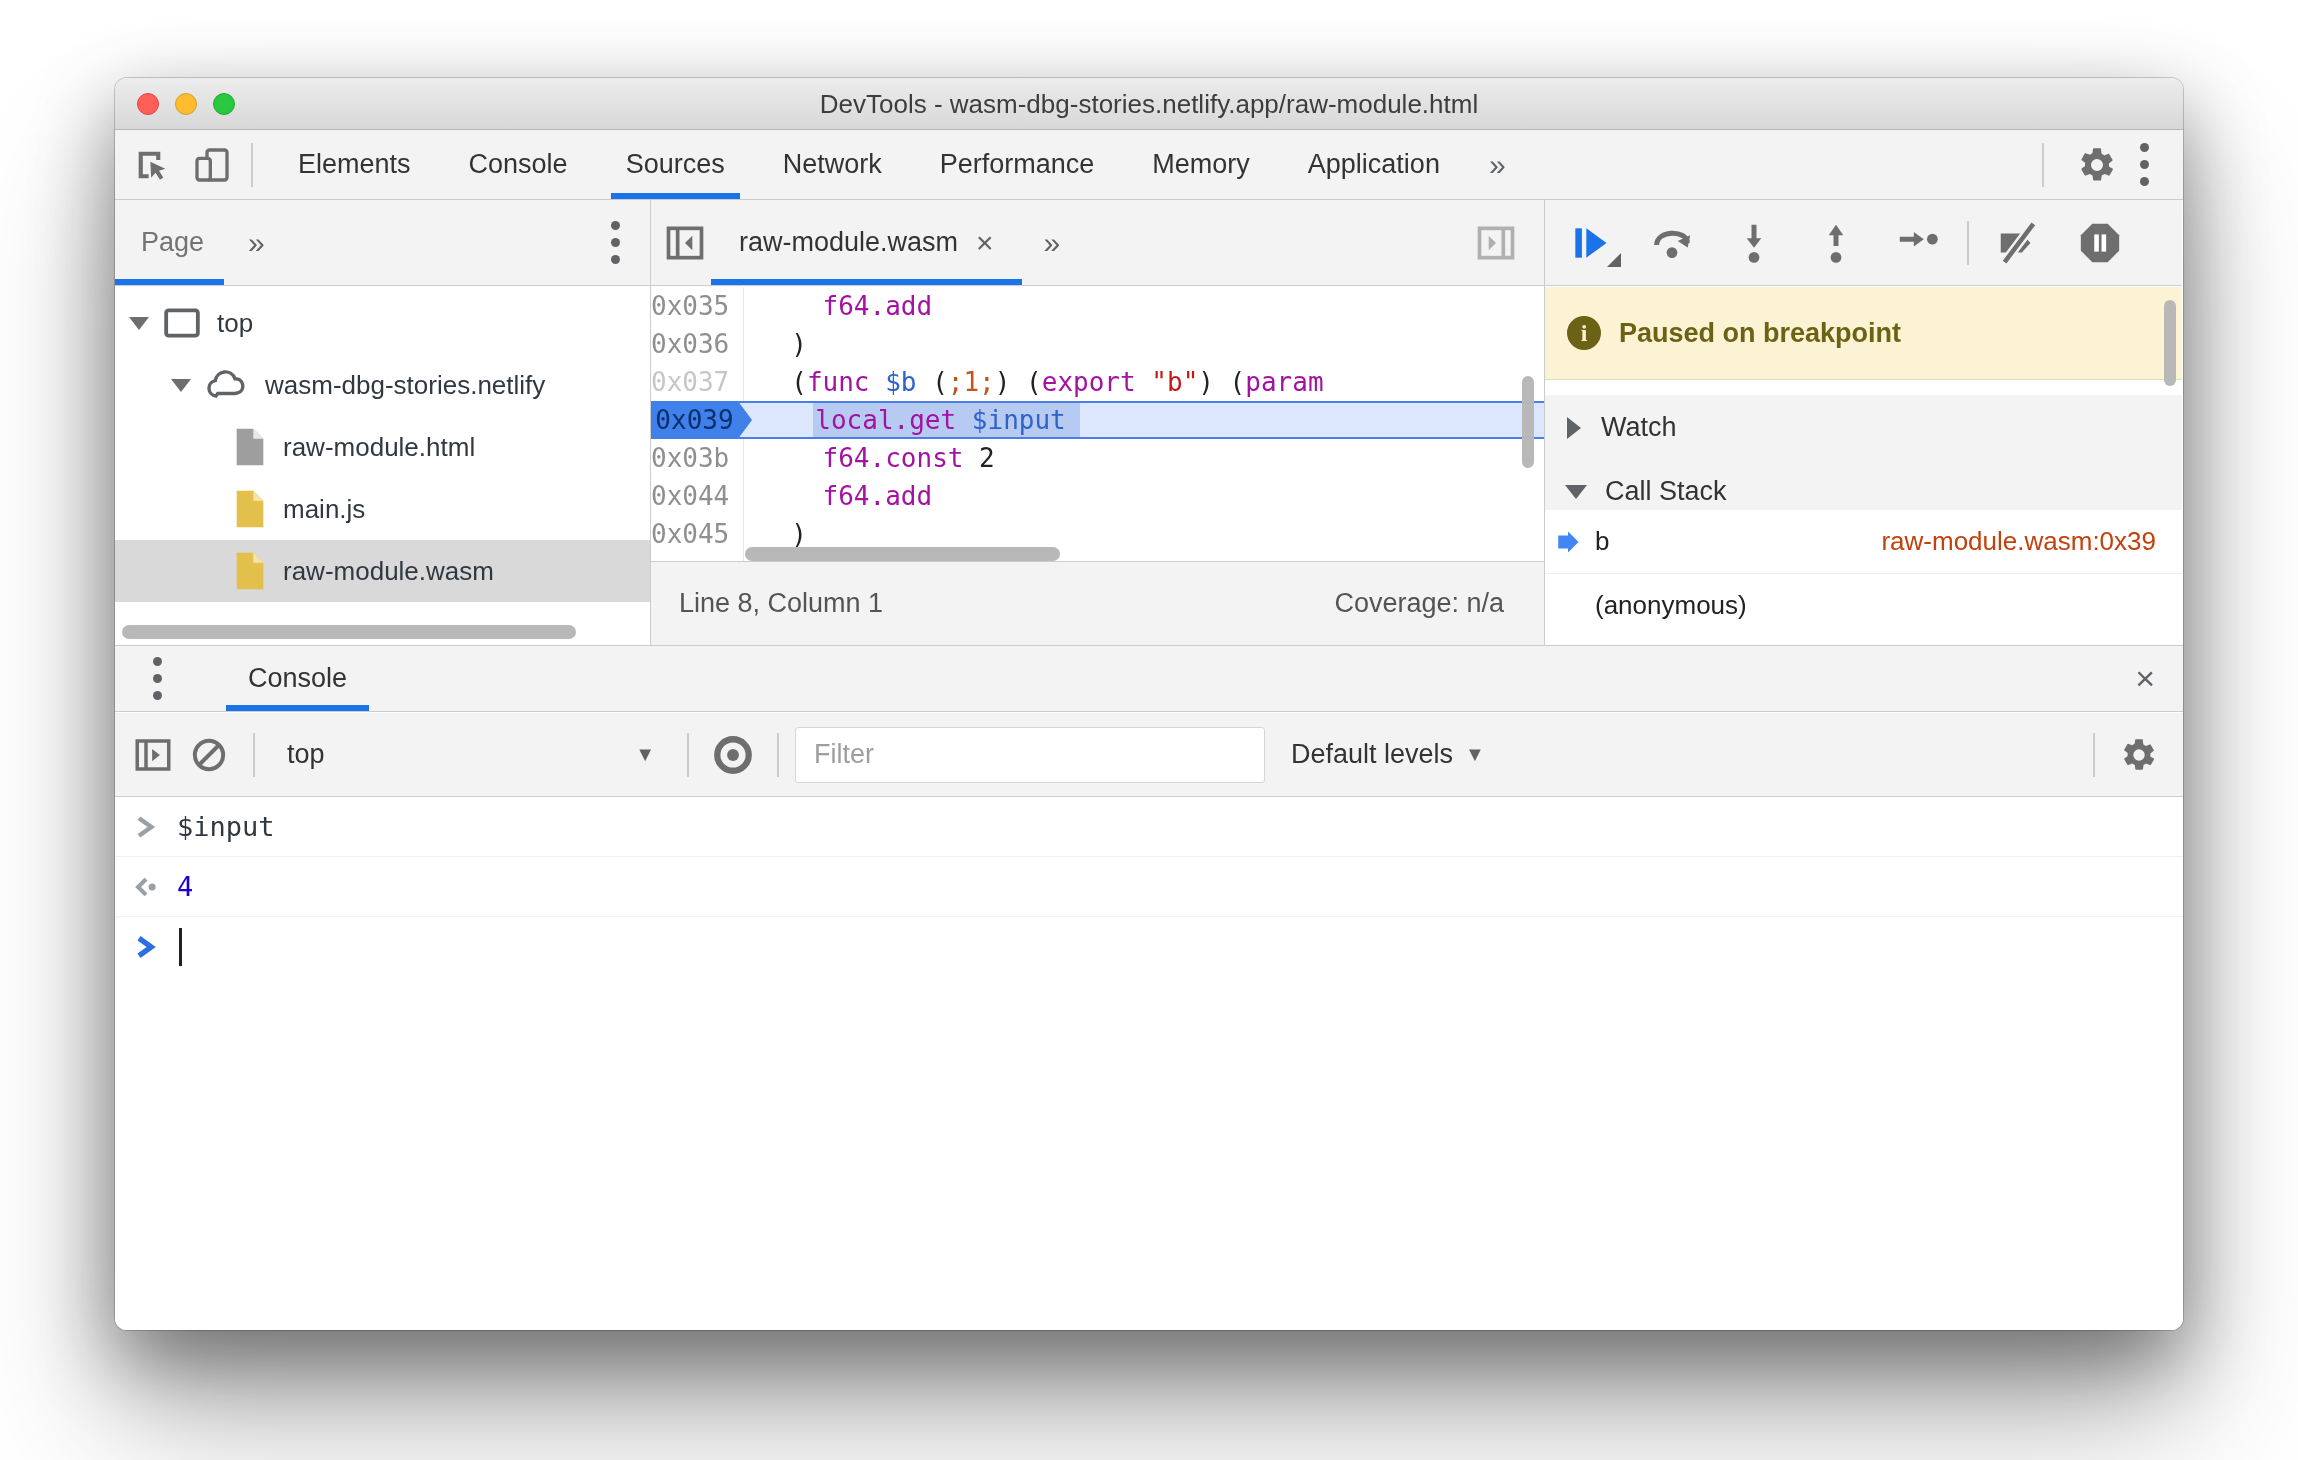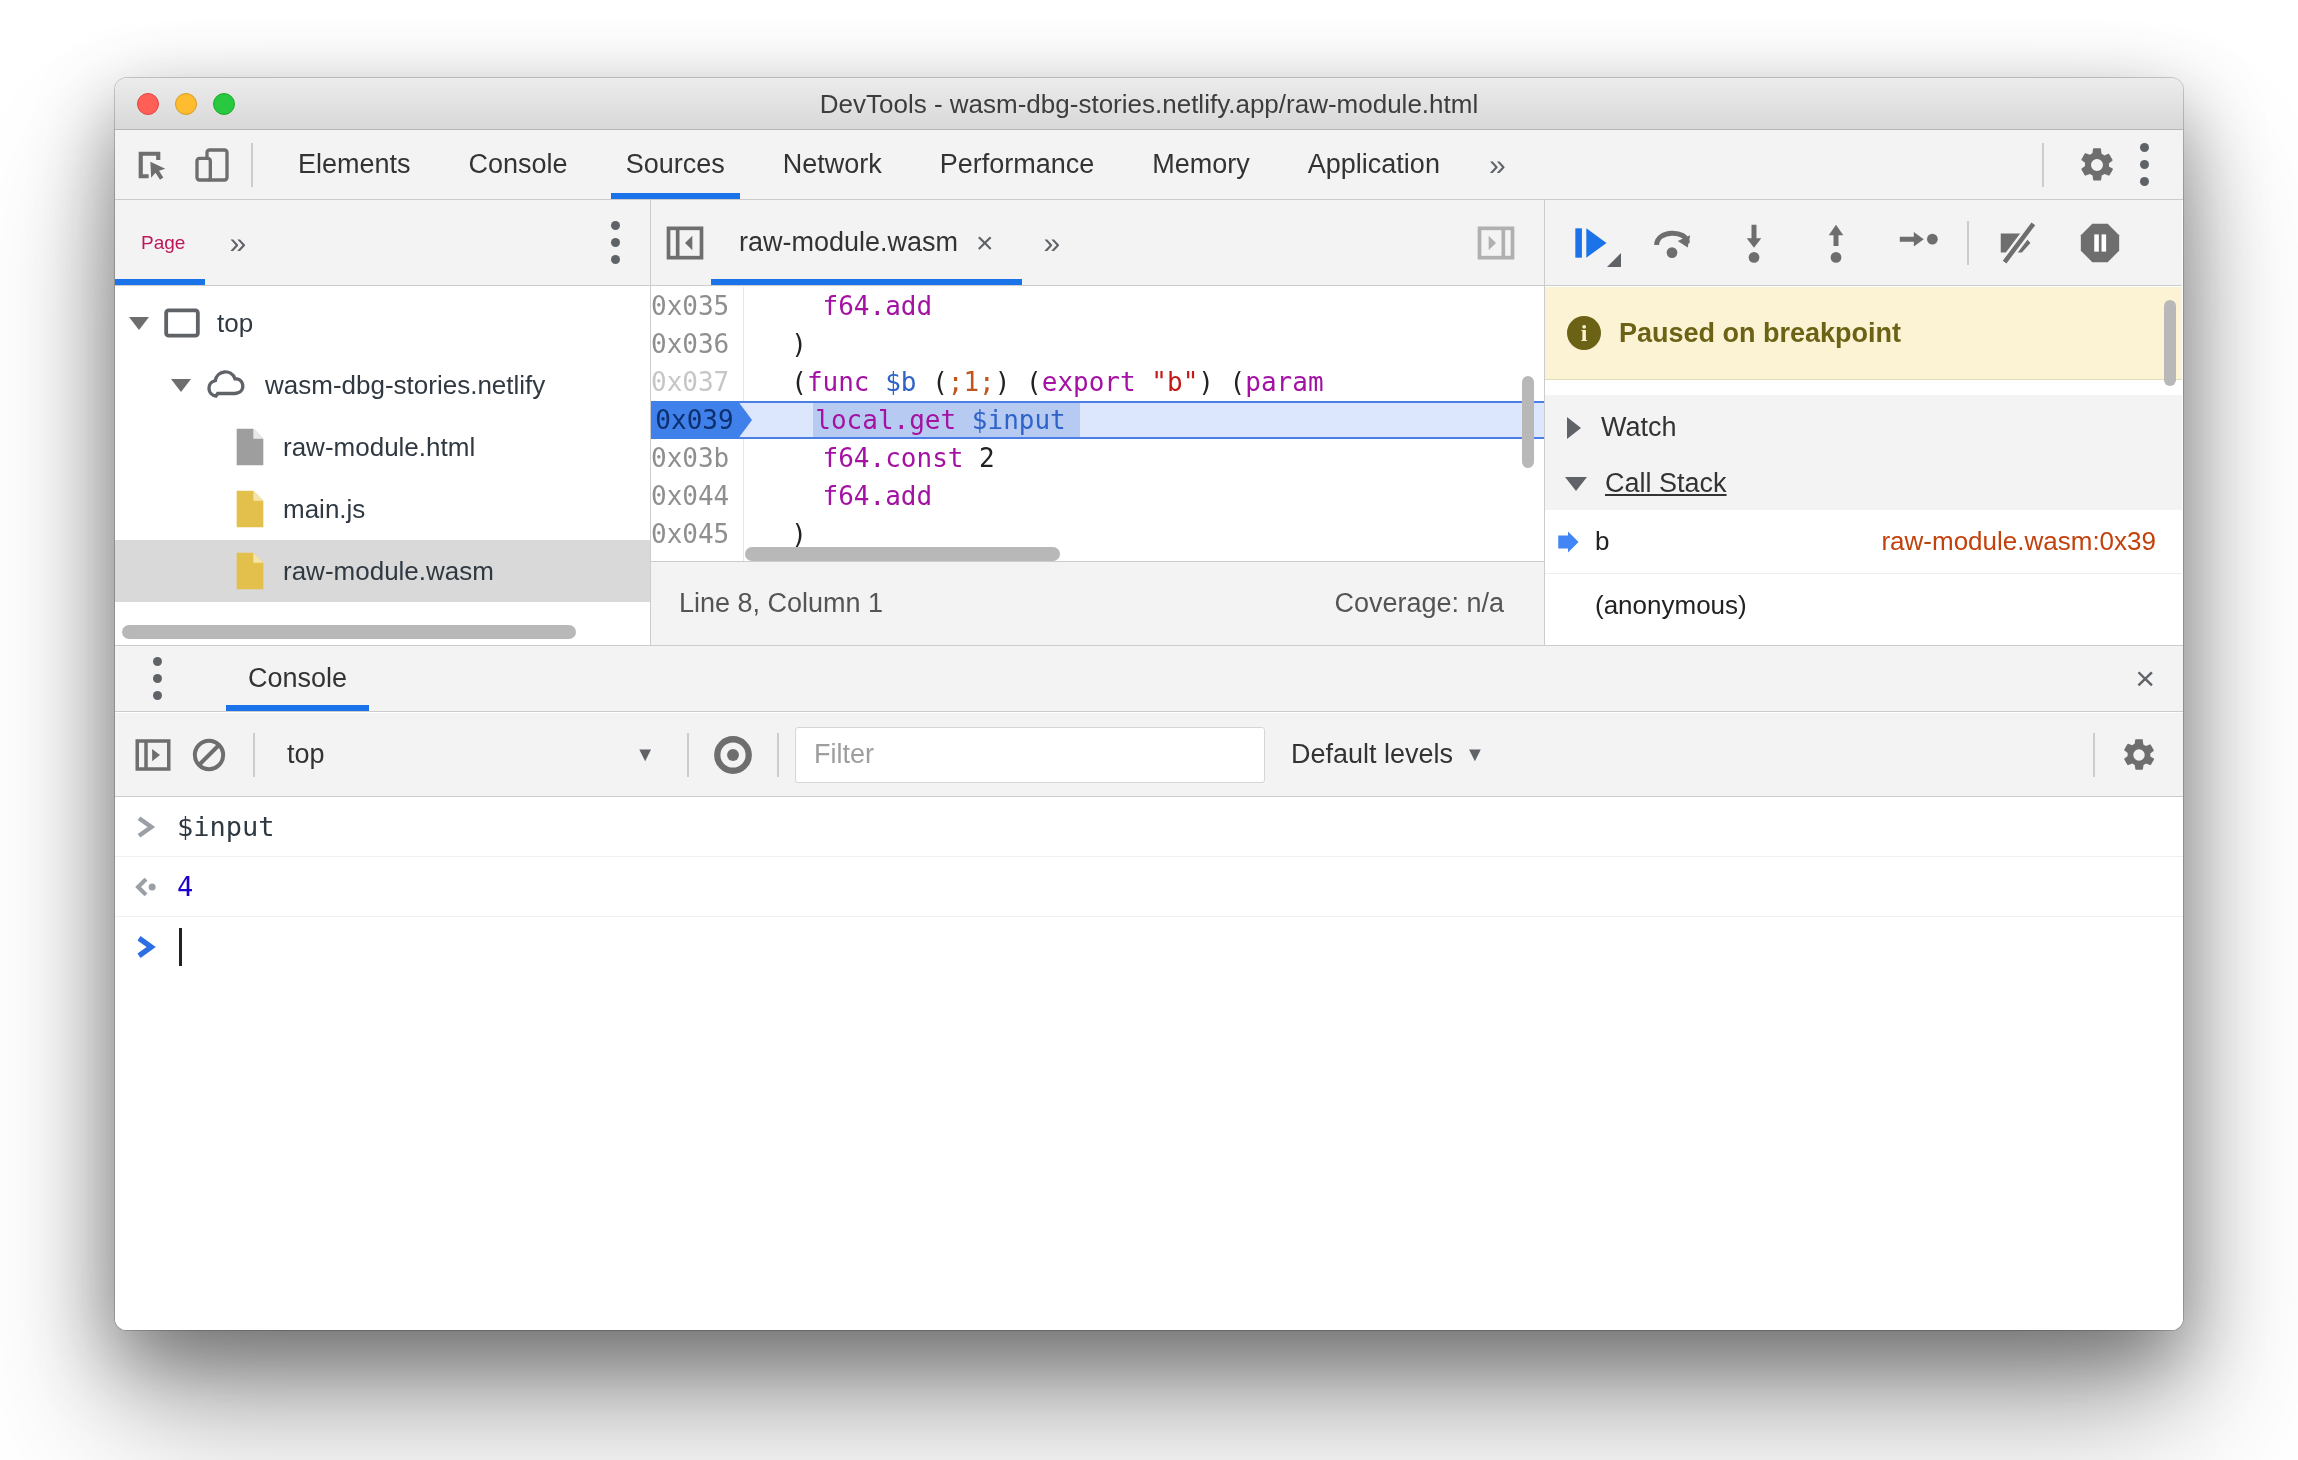--- a/index.html
+++ b/index.html
@@ -36,21 +36,21 @@
   
   .srcrow { position:absolute; left:0; top:122px; width:100%; height:445px; display:flex; }
   .pane { position:relative; height:100%; overflow:hidden; }
   .pane.sidebar { width:536px; border-right:1px solid #ccc; }
   .pane.editor { width:894px; border-right:1px solid #ccc; }
   .pane.debugger { width:637px; }
   .pane-header { position:absolute; left:0; top:0; right:0; height:86px; background:#f3f3f3;
                  border-bottom:1px solid #ccc; display:flex; align-items:center; }
 
   
-  .sb-tab { position:relative; height:100%; display:flex; align-items:center; padding:0 26px; font-size:19px; color:#be185d; }
+  .sb-tab { position:relative; height:100%; display:flex; align-items:center; padding:0 26px; font-size:27px; color:#737373; }
   .sb-tab.active::after { content:""; position:absolute; left:0; right:6px; bottom:0; height:6px; background:#1a73e8; }
   .sb-more { font-size:30px; color:#5f6368; padding:0 18px; }
   .sb-kebab { margin-left:auto; margin-right:20px; }
   .tree { position:absolute; left:0; top:92px; right:0; }
   .tree-row { position:relative; height:62px; display:flex; align-items:center; font-size:26px; color:#303942; white-space:nowrap; overflow:hidden; }
   .tree-row.selected { background:#d9d9d9; }
   .caret-down { width:0; height:0; border-left:10px solid transparent; border-right:10px solid transparent; border-top:13px solid #6e6e6e; flex:0 0 auto; }
   .tree-icon { flex:0 0 auto; display:flex; align-items:center; justify-content:center; }
   .tree-label { margin-left:16px; }
   .hscroll { position:absolute; height:14px; border-radius:7px; background:#b8b8b8; }
@@ -367,21 +367,21 @@
 
       <div class="dbg-banner">
         <div class="info-ico">i</div>
         <div class="dbg-banner-text">Paused on breakpoint</div>
       </div>
 
       <div class="dbg-section" style="top:195px; height:66px;">
         <div class="tri-right"></div>
         <span>Watch</span>
       </div>
-      <div class="dbg-section" style="top:252px; height:64px;text-decoration:underline;">
+      <div class="dbg-section" style="top:260px; height:64px;">
         <div class="tri-down"></div>
         <span>Call Stack</span>
       </div>
       <div id="call-stack">
             <div class="cs-row" style="top: 310px;">
               <div class="cs-arrow">
                 <svg width="26" height="26" viewBox="0 0 16 16">
                   <path d="M2 4 h6 V1.5 L14.5 8 L8 14.5 V12 H2 Z" fill="#4285f4"></path>
                 </svg>
               </div>

